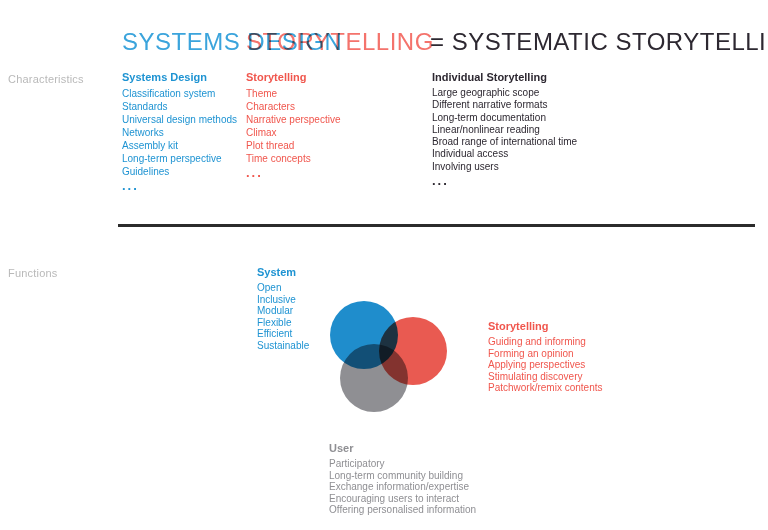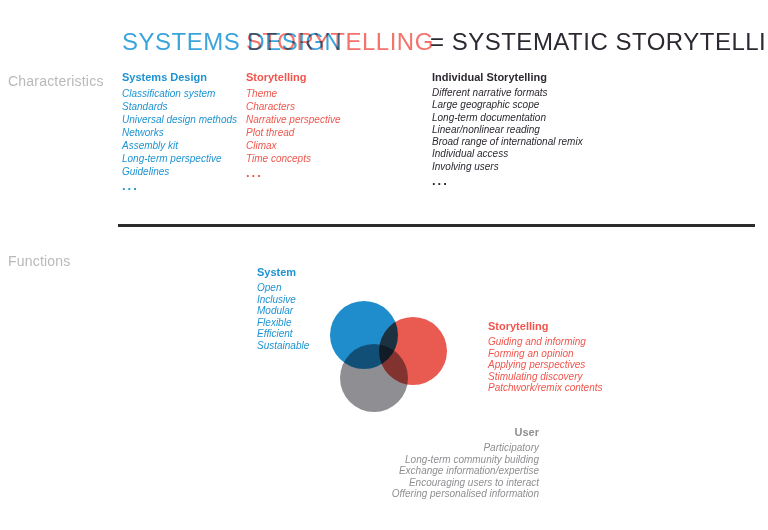--- a/index.html
+++ b/index.html
@@ -19,50 +19,50 @@
     font-size:24px; line-height:26px; font-weight:400; letter-spacing:0.5px;
     white-space:nowrap;
   }
   .t-blue { left:122px; color:#3ba4dc; mix-blend-mode:multiply; }
   .t-red  { left:246px; color:#f4736c; mix-blend-mode:multiply; }
   .t-dark { left:430px; color:#2d2831; }
 
   
   .side-label {
     position:absolute; left:8px;
-    font-size:14px; color:#b9b9b9; letter-spacing:0.2px;
+    font-size:11px; color:#b9b9b9; letter-spacing:0.2px;
   }
 
   
   .divider {
     position:absolute; left:118px; top:224px;
     width:637px; height:3px; background:#2b2b2b;
   }
 
   
   .col { position:absolute; font-size:10px; }
   .col .head { font-weight:700; font-size:11px; margin-bottom:4px; white-space:nowrap; }
-  .col .li { line-height:13px; white-space:nowrap;font-style:italic; }
+  .col .li { line-height:13px; white-space:nowrap; }
   .col .dots { font-weight:800; font-size:13px; letter-spacing:2px; line-height:13px; margin-top:1px; }
 
   .c-blue-txt { color:#1e93d2; }
   .c-red-txt  { color:#f0564d; }
   .c-dark-txt { color:#2d2831; }
   .c-gray-txt { color:#8f8f93; }
 
   .col-sd  { left:122px; top:71px; width:124px; }
   .col-st  { left:246px; top:71px; width:180px; }
   .col-ss  { left:432px; top:71px; width:290px; }
   .col-ss .li { line-height:12.3px; }
 
   .col-sys { left:257px; top:266px; width:130px; }
   .col-sys .li { line-height:11.5px; }
   .col-fst { left:488px; top:320px; width:128px; }
   .col-fst .li { line-height:11.5px; white-space:normal; }
-  .col-usr { left:329px; top:426px; width:210px;text-align:right; }
+  .col-usr { left:329px; top:442px; width:210px; }
   .col-usr .li { line-height:11.5px; }
 
   
   .venn { position:absolute; left:0; top:0; width:768px; height:530px; isolation:isolate; pointer-events:none; }
   .venn .circle { position:absolute; width:68px; height:68px; border-radius:50%; mix-blend-mode:multiply; }
   .v-blue { left:330px; top:301px; background:#1f8dcc; }
   .v-red  { left:379px; top:317px; background:#e95a51; }
   .v-gray { left:340px; top:344px; background:#8f8f93; }
 </style>
 </head>
@@ -88,41 +88,41 @@
     <div class="li">Long-term perspective</div>
     <div class="li">Guidelines</div>
     <div class="dots">...</div>
   </div>
 
   <div class="col col-st c-red-txt">
     <div class="head">Storytelling</div>
     <div class="li">Theme</div>
     <div class="li">Characters</div>
     <div class="li">Narrative perspective</div>
+    <div class="li">Climax</div>
     <div class="li">Plot thread</div>
-    <div class="li">Climax</div>
     <div class="li">Time concepts</div>
     <div class="dots">...</div>
   </div>
 
   <div class="col col-ss c-dark-txt">
     <div class="head">Individual Storytelling</div>
+    <div class="li">Large geographic scope</div>
     <div class="li">Different narrative formats</div>
-    <div class="li">Large geographic scope</div>
     <div class="li">Long-term documentation</div>
     <div class="li">Linear/nonlinear reading</div>
-    <div class="li">Broad range of international remix</div>
+    <div class="li">Broad range of international time</div>
     <div class="li">Individual access</div>
     <div class="li">Involving users</div>
     <div class="dots">...</div>
   </div>
 
   <div class="divider"></div>
 
-  <div class="side-label" style="top:253px">Functions</div>
+  <div class="side-label" style="top:267px">Functions</div>
 
   <div class="venn">
     <div class="circle v-blue"></div>
     <div class="circle v-red"></div>
     <div class="circle v-gray"></div>
   </div>
 
   <div class="col col-sys c-blue-txt">
     <div class="head">System</div>
     <div class="li">Open</div>

